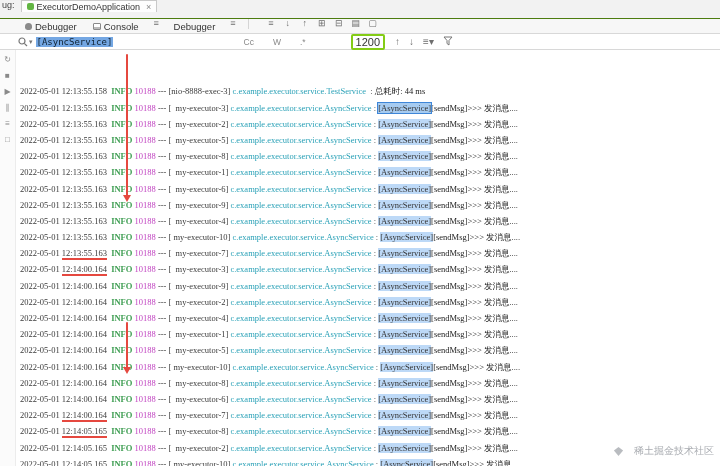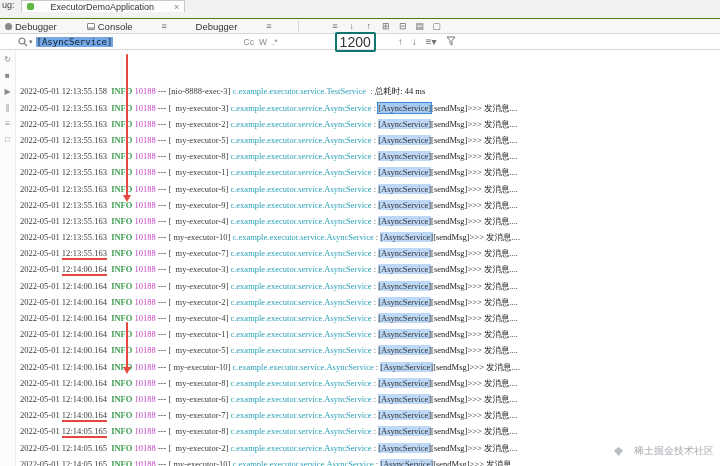--- a/index.html
+++ b/index.html
@@ -2,43 +2,43 @@
 <html><head>
 <meta charset="utf-8">
 <style>
   *{box-sizing:border-box;margin:0;padding:0}
   html,body{width:720px;height:466px;overflow:hidden}
   body{font-family:"Liberation Sans",sans-serif;background:#fff;color:#333;position:relative;font-size:11px}
 
   
   .titlebar{height:19px;background:#f2f2f2;border-bottom:1px solid #4d7c0f;display:flex;align-items:flex-start;font-size:9px;color:#555}
   .edge{padding:0 6px 1px 2px;color:#444}
-  .runtab{display:inline-flex;align-items:center;gap:17px;background:#fdfdfd;border:1px solid #c9c9c9;border-bottom:none;height:12px;padding:0 5px;color:#333}
+  .runtab{display:inline-flex;align-items:center;gap:3px;background:#fdfdfd;border:1px solid #c9c9c9;border-bottom:none;height:12px;padding:0 5px;color:#333}
   .appicon{width:7px;height:7px;background:#62b543;border-radius:2px;display:inline-block}
   .close{color:#888;margin-left:3px;cursor:pointer}
 
   
-  .toolrow{height:15px;background:#f7f7f7;border-bottom:1px solid #d8d8d8;display:flex;align-items:center;gap:20px;padding:0 0;font-size:9.5px;color:#333}
+  .toolrow{height:15px;background:#f7f7f7;border-bottom:1px solid #d8d8d8;display:flex;align-items:flex-start;gap:6px;padding:0 20px;font-size:9.5px;color:#333}
   .ttab{display:inline-flex;align-items:center;gap:3px;padding:0 5px;height:100%;cursor:pointer}
   .ticon{display:inline-block}
   .dbg{width:7px;height:7px;background:#8a8a8a;border-radius:50% 50% 35% 35%}
   .con{width:8px;height:7px;border:1px solid #8a8a8a;border-radius:1px;background:linear-gradient(#fff 60%,#bbb 60%)}
   .icon{color:#6e6e6e;font-size:9px;min-width:13px;text-align:center;cursor:pointer;line-height:1}
   .icongroup{display:inline-flex;gap:4px;margin-left:6px}
   .sep-v{width:1px;height:10px;background:#d5d5d5;margin:0 3px}
 
   
   .searchrow{height:16px;border-bottom:1px solid #d8d8d8;display:flex;align-items:center;padding-left:18px;gap:3px;background:#fff;font-size:9px}
   .magwrap{display:inline-flex;align-items:center;gap:1px;color:#777;cursor:pointer}
   .caret{font-size:7px;color:#777}
   .field{width:205px;height:13px;display:flex;align-items:center;font-family:"DejaVu Sans Mono",monospace;font-size:9px}
   .query{background:#74a7e3;color:#0e2030;padding:0 1px}
-  .toggles{display:inline-flex;gap:5px;color:#8a8a8a;font-size:8.5px;margin-right:38px}
+  .toggles{display:inline-flex;gap:19px;color:#8a8a8a;font-size:8.5px;margin-right:38px}
   .toggles span{cursor:pointer}
-  .countbox{border:2px solid #0f766e;border-radius:2px;padding:0 3px;font-size:14px;color:#333;margin:0 16px}
+  .countbox{border:2px solid #84cc16;border-radius:2px;padding:0 3px;font-size:11px;color:#333;margin:0 4px}
   .sicon{color:#6e6e6e;font-size:10px;cursor:pointer;padding:0 3px}
 
   
   .main{display:flex;height:422px;position:relative}
   .leftbar{width:16px;border-right:1px solid #ececec;display:flex;flex-direction:column;align-items:center;gap:7px;padding-top:5px;background:#fbfbfb}
   .leftbar .icon{font-size:8px;color:#8a8a8a;min-width:12px;height:9px;line-height:9px}
 
   .console{flex:1;position:relative;font-family:Liberation Serif, serif;font-size:8.5px;line-height:16.2px;white-space:pre;overflow:hidden;padding:1px 0 0 4px}
   .line{height:16.2px}
   .d,.t,.sep,.thr,.colon{color:#3a3a3a}

